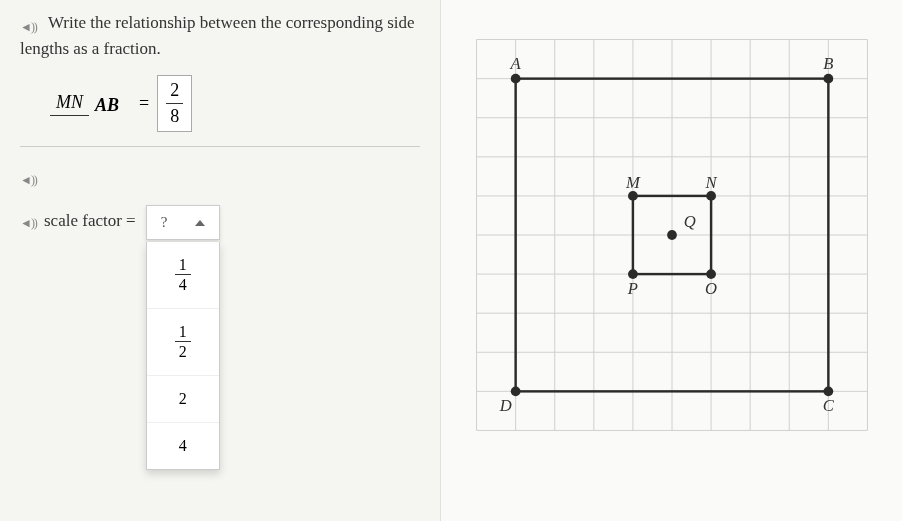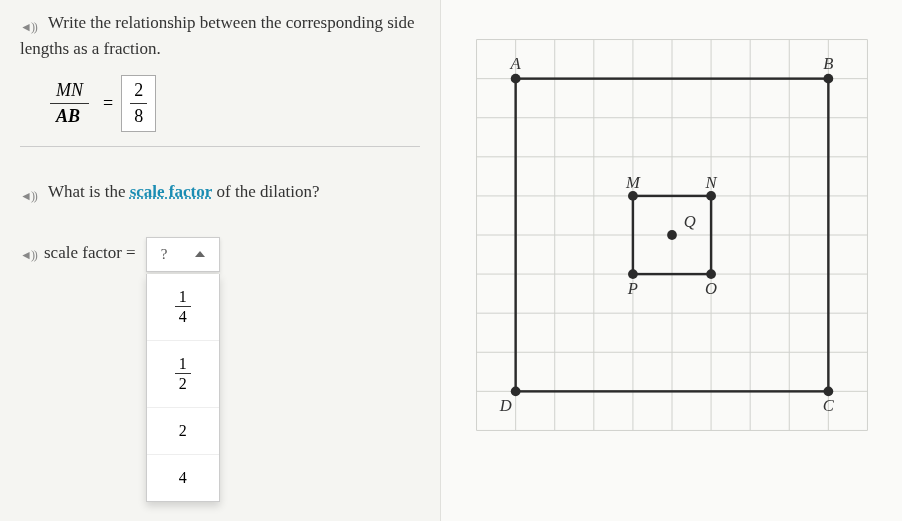--- a/index.html
+++ b/index.html
@@ -15,21 +15,21 @@
       width: 440px;
       padding: 10px 20px;
     }
     .right-panel {
       width: 462px;
       padding: 10px;
       background: #fafaf8;
       border-left: 1px solid #e0e0dc;
     }
     .section {
-      margin-bottom: 32px;
+      margin-bottom: 20px;
     }
     .speaker-icon {
       display: inline-block;
       width: 18px;
       height: 14px;
       vertical-align: middle;
       margin-right: 6px;
       position: relative;
     }
     .speaker-icon::before {
@@ -47,22 +47,22 @@
     .fraction-eq {
       margin: 14px 0 14px 24px;
       display: flex;
       align-items: center;
       font-family: 'Times New Roman', serif;
       font-style: italic;
       font-size: 18px;
     }
     .fraction {
       display: inline-flex;
-      flex-direction: column;
-      align-items: flex-start;
+      flex-direction: row;
+      align-items: flex-end;
       text-align: center;
       margin: 0 6px;
     }
     .fraction .num {
       border-bottom: 1.5px solid #333;
       padding: 0 6px 2px;
     }
     .fraction .den {
       padding: 2px 6px 0;
       font-weight: bold;
@@ -181,23 +181,20 @@
       <span class="input-box">
         <span class="num">2</span>
         <span class="den">8</span>
       </span>
     </div>
     <hr class="sep">
   </div>
 
   <div class="section">
     <span class="speaker-icon"></span>
-    <span class="prompt-text">
-      <span>What is the </span><a class="scale-link">scale factor</a><span> of the dilation?</span>
-    </span>
   </div>
 
   <div class="scale-row">
     <span class="speaker-icon" style="margin-top:8px;"></span>
     <span class="scale-label">scale factor =</span>
     <div class="dropdown-wrap">
       <div class="dropdown-toggle">
         <span>?</span>
         <span class="caret-up"></span>
       </div>

